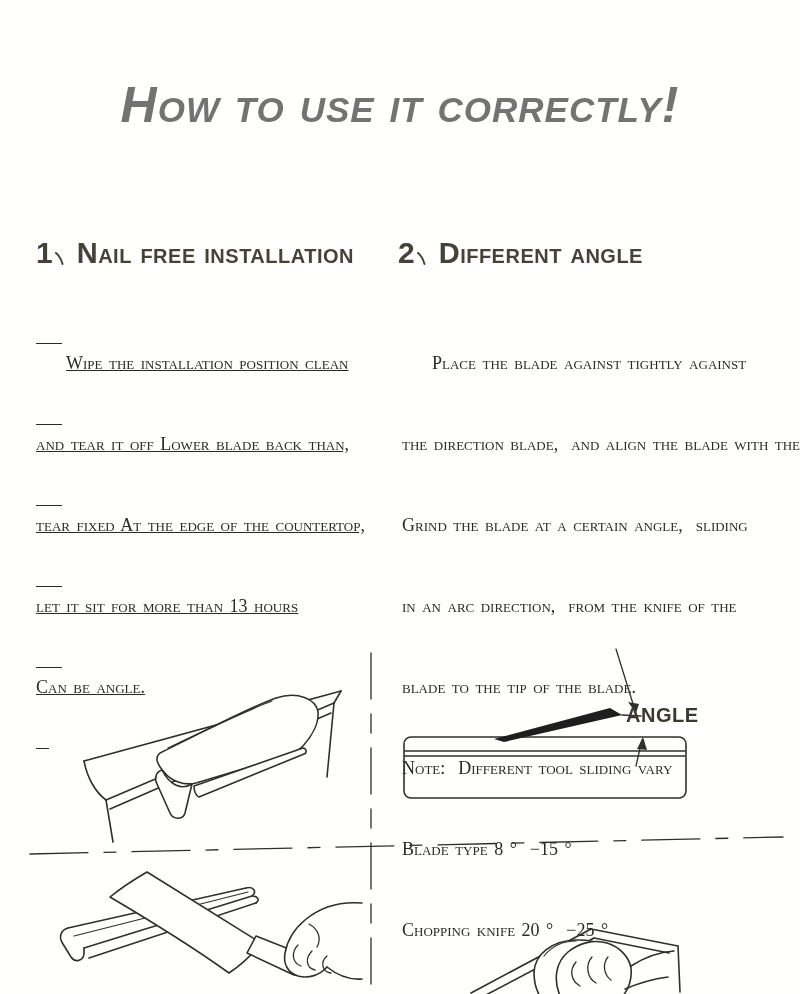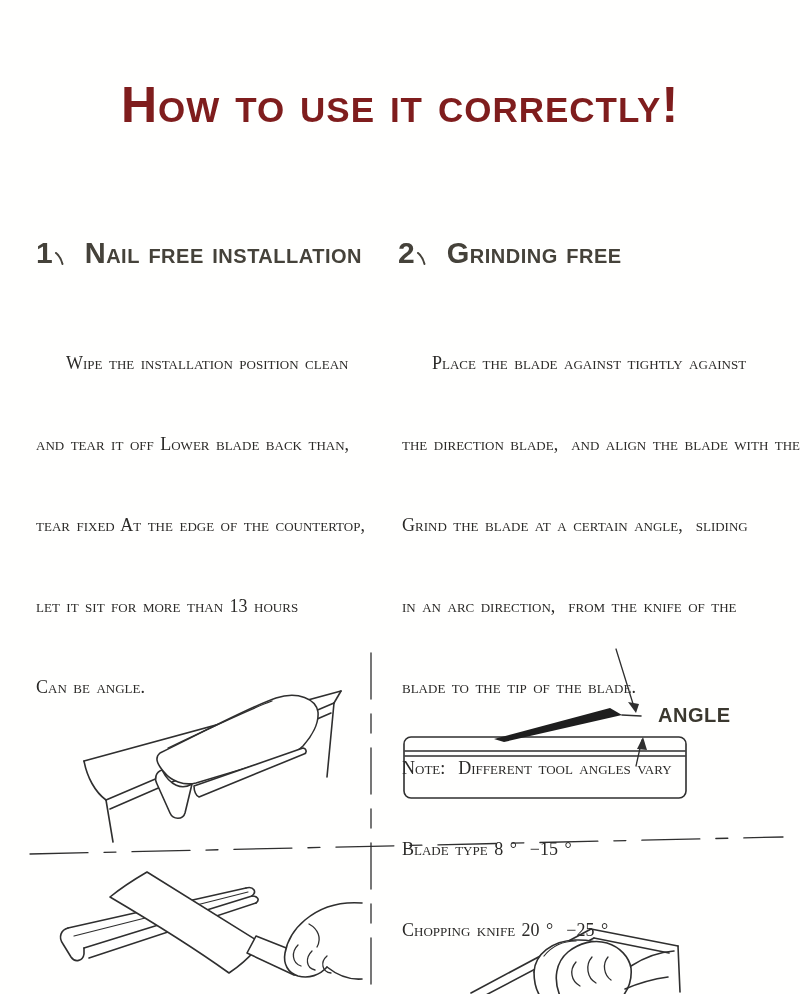--- a/index.html
+++ b/index.html
@@ -5,41 +5,41 @@
   * { margin:0; padding:0; box-sizing:border-box; }
   html,body { background:#ffffff; }
   .page {
     position:relative; width:800px; height:994px; margin:0 auto;
     background:#fffffe; overflow:hidden;
     font-family:"Liberation Sans", sans-serif; color:#45423a;
   }
   .title {
     position:absolute; top:76px; left:0; width:100%;
     text-align:center; font-variant:small-caps; font-weight:600;
-    font-size:50px; letter-spacing:1px; color:#7f1d1d;
+    font-size:50px; letter-spacing:1px; color:#737373;font-style:italic;
   }
   .section-heading { position:absolute; display:flex; align-items:flex-start; }
   .sh-1 { left:36px;  top:236px; }
   .sh-2 { left:398px; top:236px; }
   .marker-num  { font-size:30px; font-weight:600; line-height:34px; }
   .marker-comma{ width:11px; height:13px; margin:16px 0 0 1px; flex:0 0 auto; }
   .heading-text{
     font-variant:small-caps; font-weight:600; font-size:29px;
-    line-height:34px; letter-spacing:.5px; margin-left:20px; white-space:pre;
+    line-height:34px; letter-spacing:.5px; margin-left:12px; white-space:pre;
   }
   .para {
     position:absolute; font-family:"Liberation Serif", serif;
     font-variant:small-caps; font-size:18px; line-height:27px;
     color:#2b2a28; word-spacing:2px; white-space:pre;
   }
-  .para-left  { left:36px;  top:296px; }
+  .para-left  { left:36px;  top:296px;text-decoration:underline; }
   .para-right { left:402px; top:296px; }
   .para .para-line:first-child { padding-left:30px; }
   .angle-label {
-    position:absolute; left:658px; top:704px;
+    position:absolute; left:626px; top:704px;
     font-size:20px; font-weight:700; letter-spacing:.5px; color:#3b382f;
   }
   svg.art { position:absolute; left:0; top:0; }
 </style>
 </head>
 <body>
 
 <div class="page">
 
   <div class="title">How to use it correctly!</div>
@@ -50,38 +50,38 @@
       <path d="M2,1 C5,3.5 7.5,7.5 8.5,12" fill="none" stroke="#45423a" stroke-width="2" stroke-linecap="round"></path>
     </svg>
     <span class="heading-text">Nail free installation</span>
   </div>
 
   <div class="section-heading sh-2">
     <span class="marker-num">2</span>
     <svg class="marker-comma" viewBox="0 0 11 13">
       <path d="M2,1 C5,3.5 7.5,7.5 8.5,12" fill="none" stroke="#45423a" stroke-width="2" stroke-linecap="round"></path>
     </svg>
-    <span class="heading-text">Grinding free</span>
+    <span class="heading-text">Different angle</span>
   </div>
 
   <div class="para para-left">
     <div class="para-line">Wipe the installation position clean</div>
     <div class="para-line">and tear it off Lower blade back than,</div>
     <div class="para-line">tear fixed At the edge of the countertop,</div>
     <div class="para-line">let it sit for more than 13 hours</div>
     <div class="para-line">Can be angle.</div>
   </div>
 
   <div class="para para-right">
     <div class="para-line">Place the blade against tightly against</div>
     <div class="para-line">the direction blade,  and align the blade with the</div>
     <div class="para-line">Grind the blade at a certain angle,  sliding</div>
     <div class="para-line">in an arc direction,  from the knife of the</div>
     <div class="para-line">blade to the tip of the blade.</div>
-    <div class="para-line">Note:  Different tool angles vary</div>
+    <div class="para-line">Note:  Different tool sliding vary</div>
     <div class="para-line">Blade type 8 °  −15 °</div>
     <div class="para-line">Chopping knife 20 °  −25 °</div>
     
   </div>
 
   <svg class="art" width="800" height="994" viewBox="0 0 800 994">
     <g fill="none" stroke="#2f2f2f" stroke-width="1.6" stroke-linecap="round" stroke-linejoin="round">
 
       <g>
         <g>

